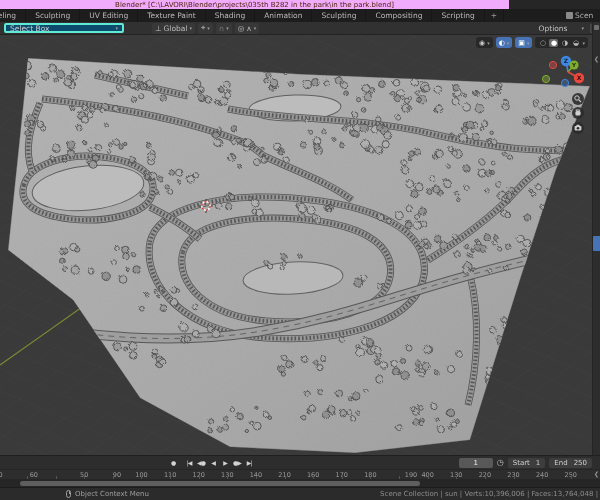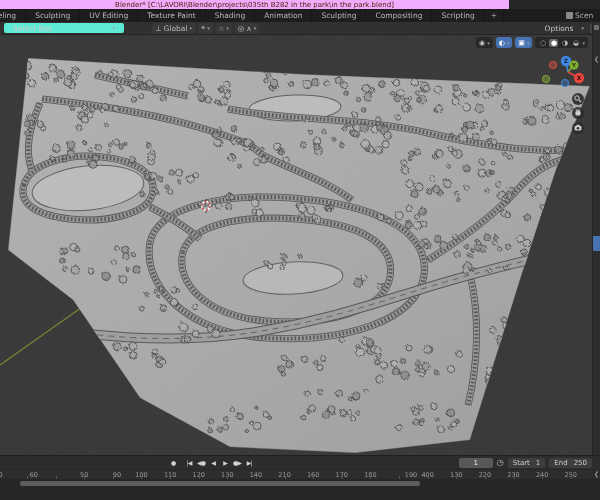--- a/index.html
+++ b/index.html
@@ -24,30 +24,30 @@
               align-items:center; gap:2px; color:#b0b0b0; font-size:7.5px;
               padding-right:0; overflow:hidden; width:34px; }
   #scenebox .scn-ic { width:7px; height:7px; background:#8a8a8a; border-radius:1px;
                       display:inline-block; }
 
   
   #toolhdr { left:0; top:22px; width:600px; height:13px; background:#313131;
              border-bottom:1px solid #232323; display:flex; align-items:center;
              font-size:7.5px; color:#cdcdcd; }
   #tool-dd { margin-left:4px; width:120px; height:10px; background:#0c4a6e;
-             border:5px solid #5eead4; border-radius:2px; display:flex;
+             border:2px solid #5eead4; border-radius:2px; display:flex;
              align-items:center; justify-content:space-between; padding:0 4px; }
   #mid-cluster { position:absolute; left:152px; display:flex; align-items:center;
                  gap:3px; color:#bdbdbd; }
   #mid-cluster .seg { display:flex; align-items:center; gap:2px; padding:0 3px;
                       height:11px; background:#383838; border-radius:2px; }
   .dim { color:#7d7d7d; }
   .chev { font-size:5px; color:#9a9a9a; }
   #options-btn { position:absolute; right:16px; display:flex; align-items:center;
-                 gap:8px; color:#c4c4c4; }
+                 gap:14px; color:#c4c4c4; }
   #hdr-cut-icon { position:absolute; right:1px; top:2px; width:9px; height:9px;
                   background:#3d3d3d; border:1px solid #4a4a4a; border-radius:1px; }
 
   
   #viewport { left:0; top:35px; width:600px; height:420px; background:#3a3a3a; overflow:hidden; }
   
   #vp-row2 { position:absolute; right:12px; top:2px; display:flex; gap:3px;
              align-items:center; font-size:7px; color:#c9c9c9; z-index:5; }
   .pill { background:#282828; border-radius:3px; height:11px; display:flex;
           align-items:center; padding:0 3px; gap:2px; }
@@ -1066,13 +1066,20 @@
       <span class="rnum" style="left: 531.16px;">240</span>
       <span class="rtick" style="left: 542.16px;"></span>
       <span class="rnum" style="left: 559.78px;">250</span>
       <span class="rtick" style="left: 570.78px;"></span>
     </div>
   <div id="tl-arrow">❮</div>
   <div id="scrolltrack" class="abs">
     <div id="scrollthumb"></div>
   </div>
 
+  <div id="statusbar" class="abs">
+    <div id="sb-left">
+      <div id="mouse-ic"></div>
+      <span>Object Context Menu</span>
+    </div>
+    <div id="sb-right">Scene Collection | sun | Verts:10,396,006 | Faces:13,764,048 |</div>
+  </div>
 </div>
 
 </body></html>

